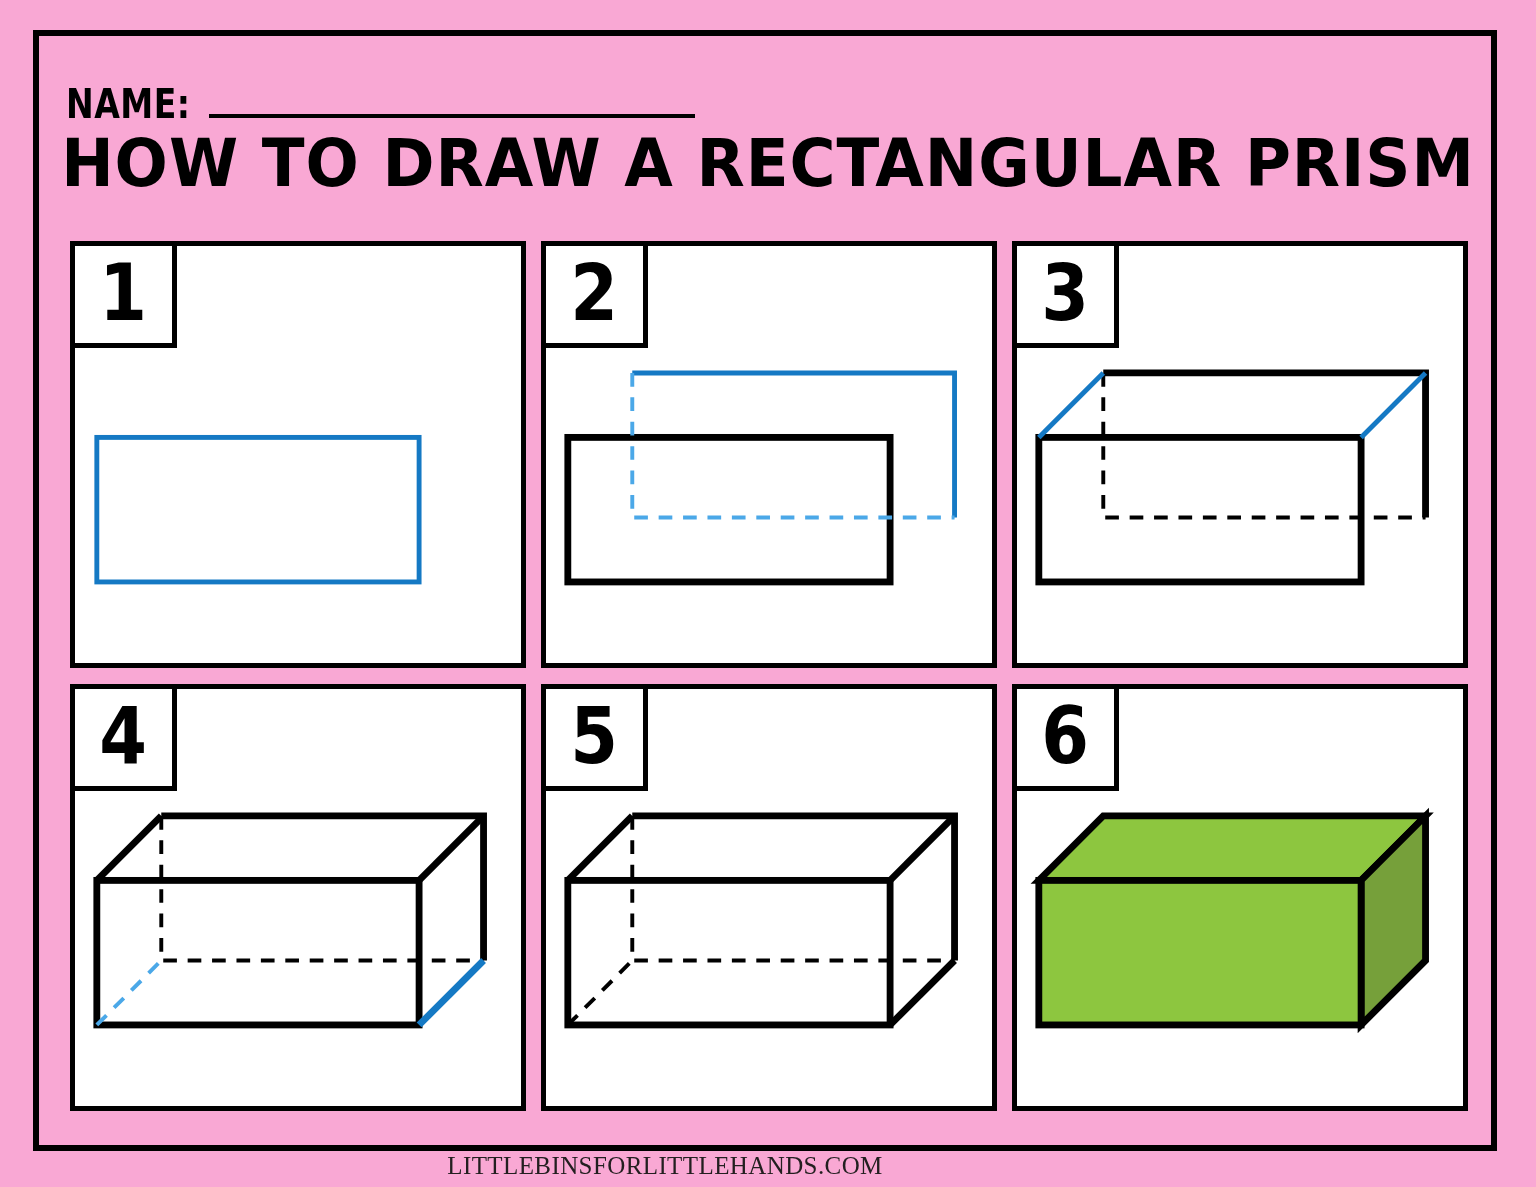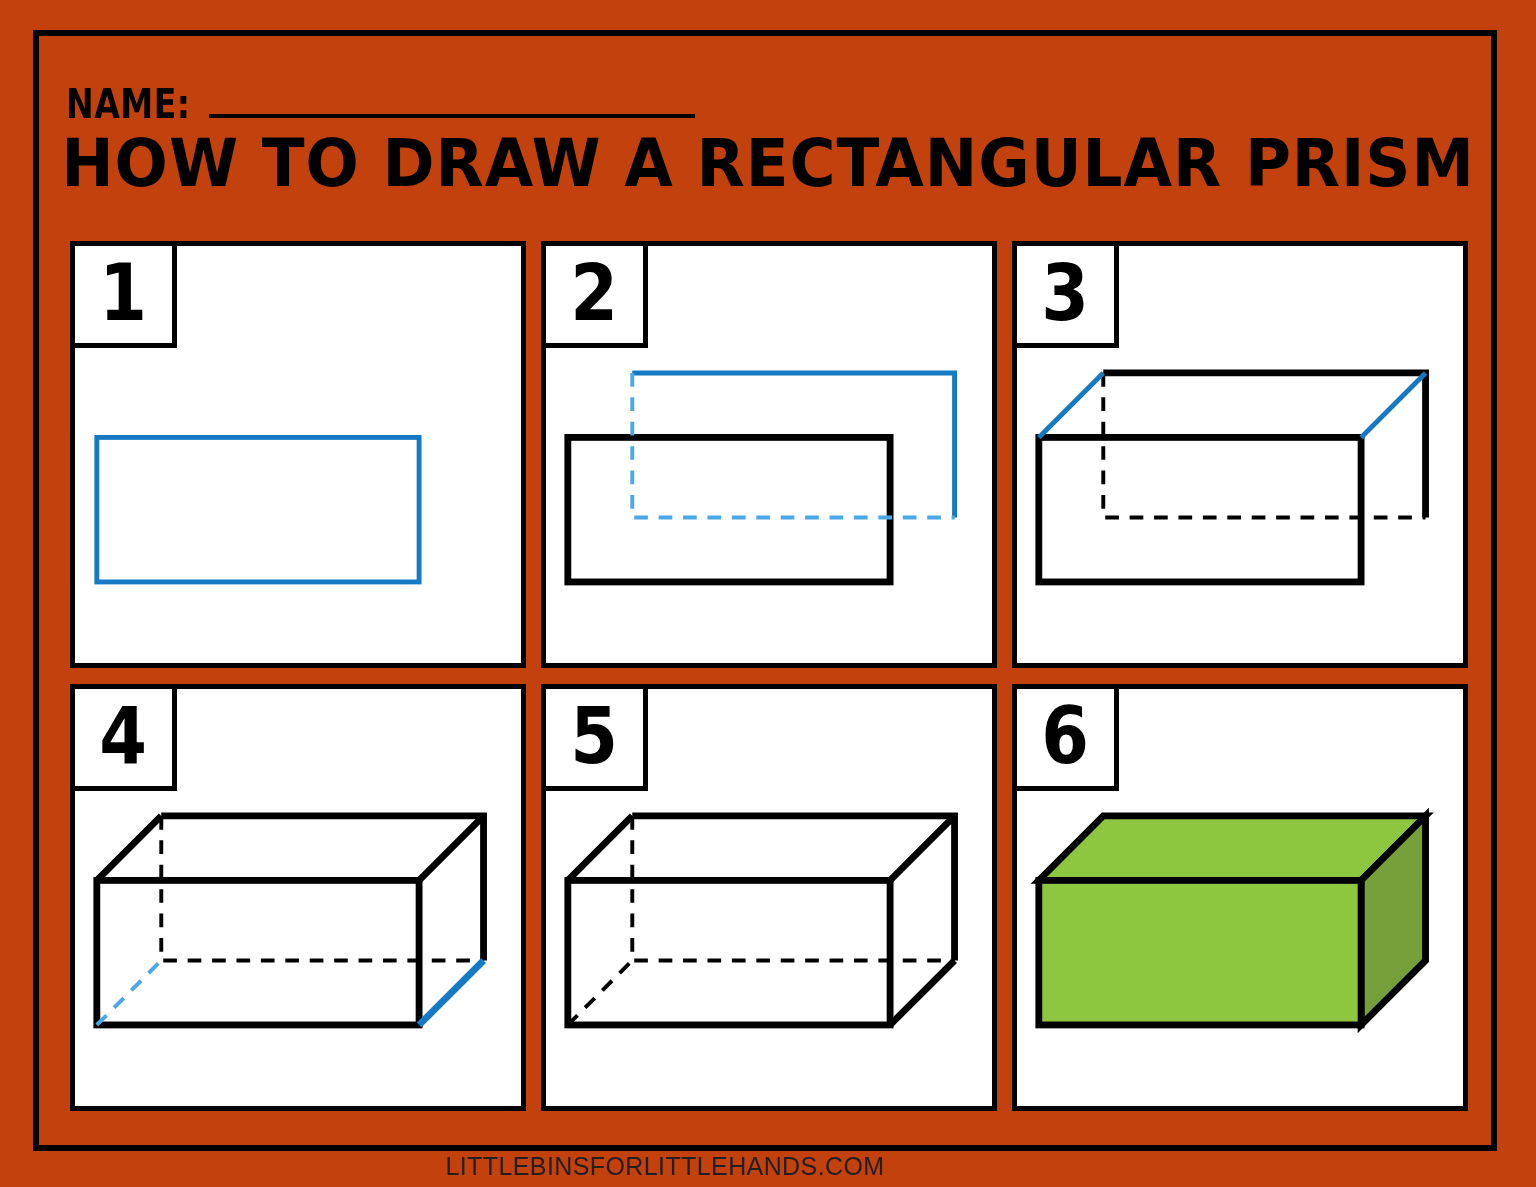--- a/index.html
+++ b/index.html
@@ -11,21 +11,21 @@
     width: 1536px;
     height: 1187px;
     font-family: "Liberation Sans", sans-serif;
     overflow: hidden;
   }
 
   #page {
     position: relative;
     width: 1536px;
     height: 1187px;
-    background: #c2410c;
+    background: #f9a8d4;
   }
 
   
   #page-frame {
     position: absolute;
     left: 33px;
     top: 30px;
     width: 1464px;
     height: 1121px;
     border: 6px solid #000000;
@@ -130,21 +130,21 @@
     z-index: 1;
   }
 
   
   #footer-text {
     position: absolute;
     left: 0;
     top: 1152px;
     width: 1330px;
     text-align: center;
-    font-family: Liberation Sans, sans-serif;
+    font-family: Liberation Serif, serif;
     font-size: 25px;
     letter-spacing: 0.4px;
     color: #231f20;
     white-space: nowrap;
   }
 </style>
 </head>
 <body>
 
 <div id="page">

